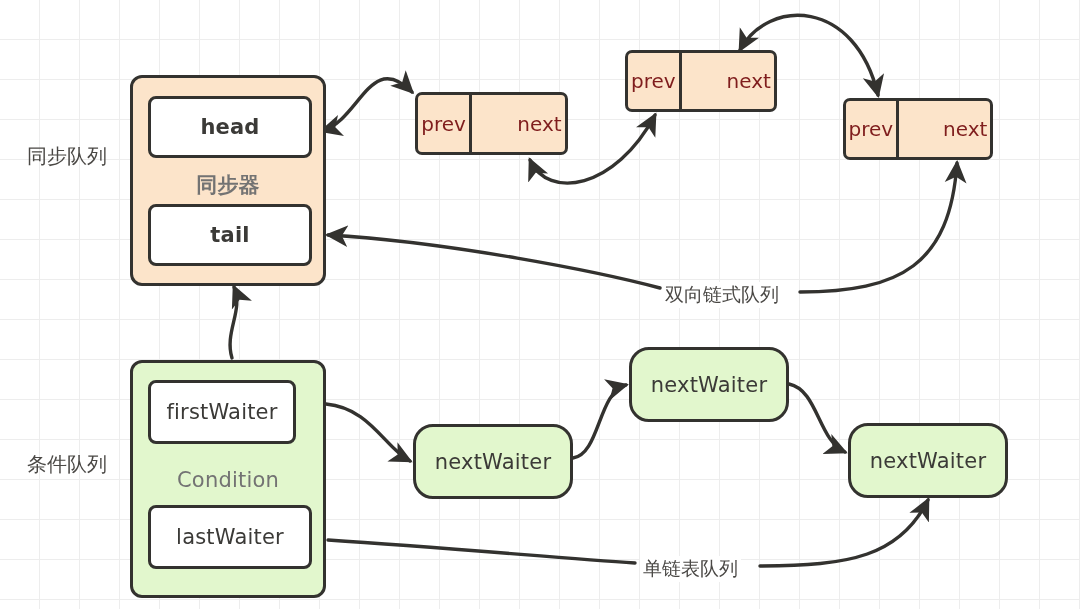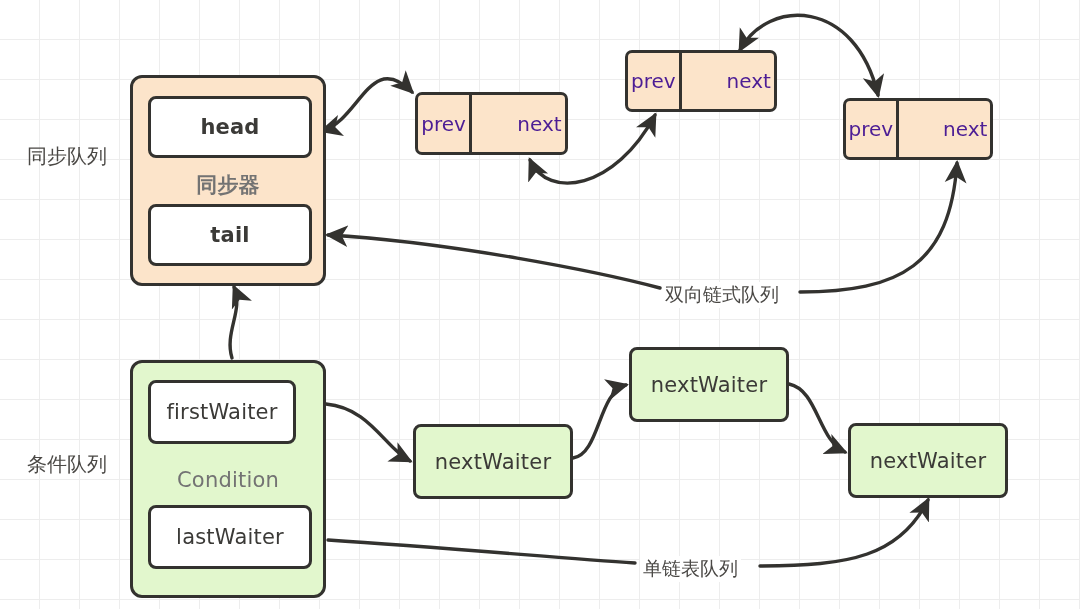--- a/index.html
+++ b/index.html
@@ -25,21 +25,21 @@
     left: 0;
     top: 0;
     width: 1080px;
     height: 609px;
     pointer-events: none;
   }
   .node {
     position: absolute;
     box-sizing: border-box;
     border: 3px solid #33322f;
-    border-radius: 8px;
+    border-radius: 20px;
     display: flex;
     align-items: center;
     justify-content: center;
     color: #3b3a37;
     font-size: 21px;
     letter-spacing: 0.2px;
   }
   .container-node {
     border-radius: 12px;
     display: block;
@@ -74,21 +74,21 @@
     border-radius: 7px;
     background: #fce4ca;
     display: flex;
     overflow: hidden;
   }
   .link-cell {
     flex: 1 1 50%;
     display: flex;
     align-items: center;
     justify-content: center;
-    color: #4c1d95;
+    color: #7f1d1d;
     font-size: 20px;
   }
   .link-cell.right-cell {
     border-left: 3px solid #33322f;
     padding-left: 42px;
   }
   .side-label {
     position: absolute;
     color: #4a4845;
     font-size: 20px;

